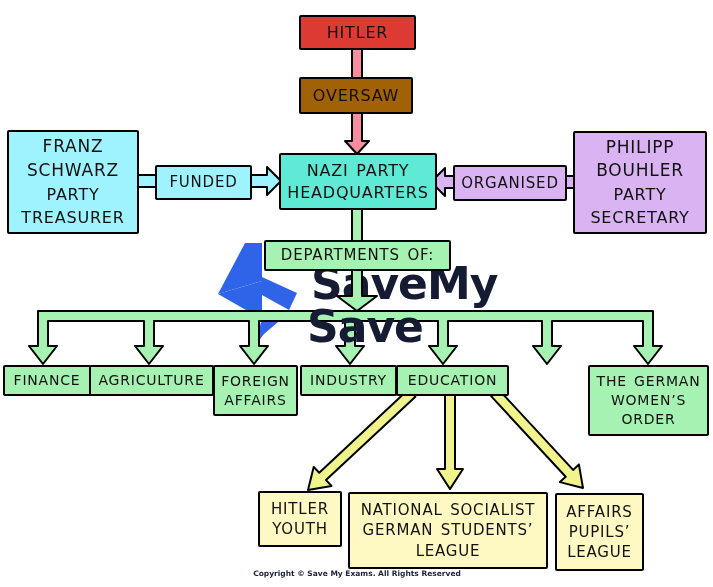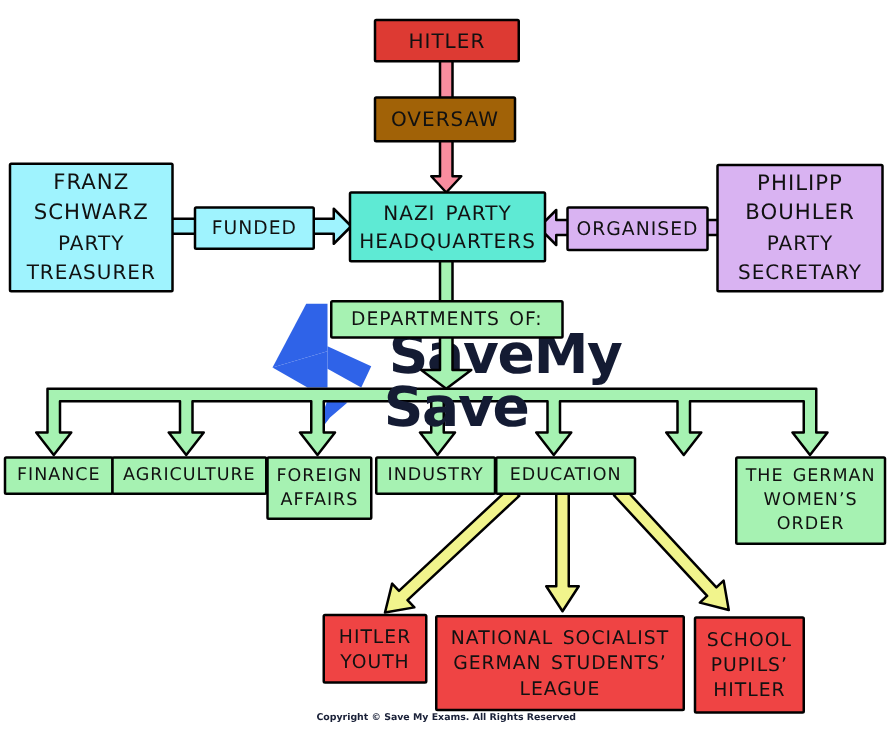--- a/index.html
+++ b/index.html
@@ -9,21 +9,21 @@
   .z1{z-index:1}.z2{z-index:2}.z4{z-index:4}
   .box{position:absolute;z-index:5;border:2.5px solid #000;border-radius:2px;
        display:flex;flex-direction:column;align-items:center;justify-content:center;
        text-align:center;letter-spacing:.8px;word-spacing:2px;line-height:1.35;}
   .red{background:#dd3a33}
   .pink{background:#a16207}
   .gray{background:#5eead4}
   .cyan{background:#9ff3fe}
   .purple{background:#d9b3f2}
   .green{background:#a6f2b2}
-  .yellow{background:#ef4444}
+  .yellow{background:#fef9c3}
   .fs16{font-size:16px}.fs15{font-size:15px}.fs14{font-size:14px}
   .person .name{font-weight:normal;font-size:17px;line-height:1.4;}
   .person .role{font-size:16px;line-height:1.45;}
   #wm-line1,#wm-line2{position:absolute;font-weight:bold;color:#141b33;
        letter-spacing:-1px;line-height:1;font-size:44px;}
   #wm-line1{left:311px;top:262px;z-index:2;}
   #wm-line2{left:307px;top:305px;z-index:3;}
   #copyright{position:absolute;left:237px;top:569px;width:240px;text-align:center;
        font-size:7.5px;font-weight:bold;color:#1a2138;z-index:5;letter-spacing:0;}
 </style>
@@ -96,16 +96,16 @@
 
   <div class="box green fs14" style="left:396px;top:365px;width:109px;height:27px">EDUCATION</div>
 
 
   <div class="box green fs14" style="left:588px;top:365px;width:117px;height:67px">THE GERMAN WOMEN’S ORDER</div>
 
   <div class="box yellow fs15" style="left:258px;top:491px;width:80px;height:52px">HITLER YOUTH</div>
 
   <div class="box yellow fs15" style="left:348px;top:492px;width:196px;height:73px">NATIONAL SOCIALIST GERMAN STUDENTS’ LEAGUE</div>
 
-  <div class="box yellow fs15" style="left:555px;top:493px;width:85px;height:74px">SCHOOL PUPILS’ HITLER</div>
+  <div class="box yellow fs15" style="left:555px;top:493px;width:85px;height:74px">AFFAIRS PUPILS’ LEAGUE</div>
 
   <div id="copyright">Copyright © Save My Exams. All Rights Reserved</div>
 </div>
 
 </body></html>

